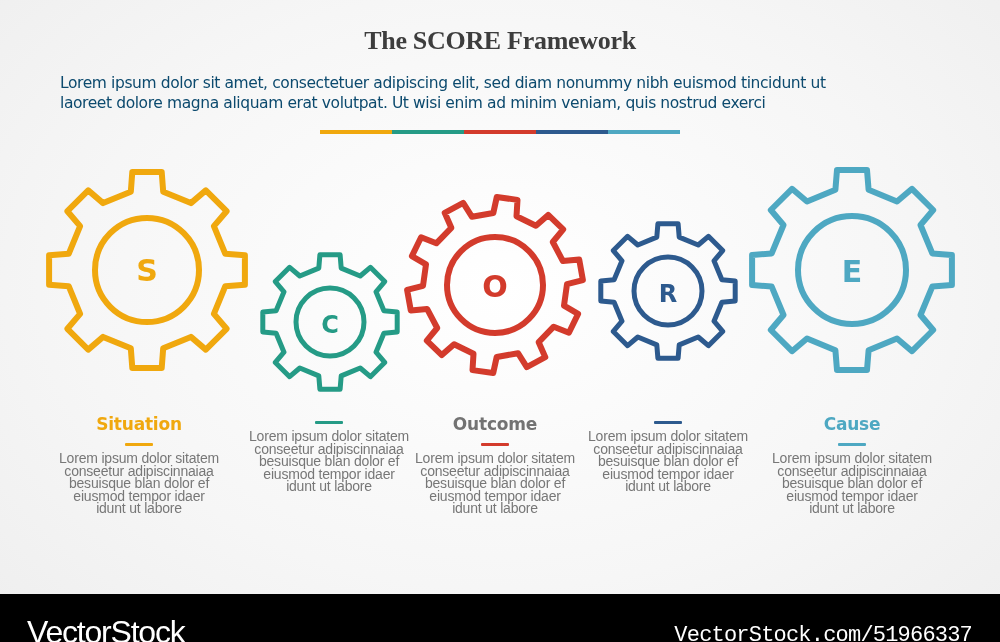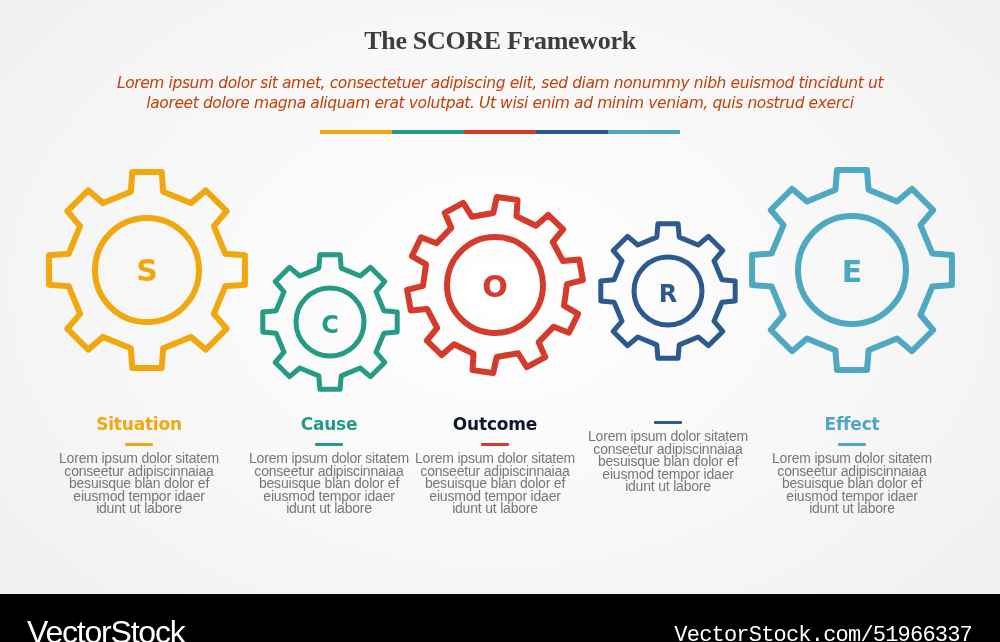--- a/index.html
+++ b/index.html
@@ -2,22 +2,22 @@
 <html><head>
 <meta charset="utf-8">
 <style>
   html, body { margin:0; padding:0; }
   body { width:1000px; height:642px; overflow:hidden; position:relative;
     background: radial-gradient(ellipse at 50% 45%, #ffffff 0%, #f6f6f6 60%, #eeeeee 100%);
     font-family: "DejaVu Sans", sans-serif; }
   .canvas { position:absolute; left:0; top:0; width:1000px; height:562px; }
   .title { position:absolute; top:26px; left:0; width:1000px; text-align:center;
     font-family:Liberation Serif, serif; font-weight:bold; font-size:26px; color:#3d3d3d; letter-spacing:-0.3px; }
-  .subtitle { position:absolute; top:73px; left:60px; width:880px; text-align:center;
-    font-family:"DejaVu Sans", sans-serif; font-size:15.5px; line-height:20px; color:#c2410c; letter-spacing:-0.4px;font-style:italic; }
+  .subtitle { position:absolute; top:73px; left:60px; width:880px; text-align:left;
+    font-family:"DejaVu Sans", sans-serif; font-size:15.5px; line-height:20px; color:#0c4a6e; letter-spacing:-0.4px; }
   .colorbar { position:absolute; top:130px; left:320px; width:360px; height:4px; display:flex; }
   .colorbar span { flex:1; height:4px; display:block; }
   svg.gears { position:absolute; left:0; top:0; }
   .gear-letter { font-family:"DejaVu Sans", sans-serif; font-weight:bold; }
   .col { position:absolute; top:413px; width:170px; text-align:center; }
   .col .label { font-family:"DejaVu Sans", sans-serif; font-weight:bold; font-size:17px; line-height:22px; letter-spacing:-0.2px; }
   .col .dash { width:28px; height:3px; margin:8px auto 6px auto; border-radius:1px; }
   .col .desc { font-family:Liberation Sans, sans-serif; font-size:14px; line-height:12.6px; color:#777; letter-spacing:-0.2px; }
   .footer { position:absolute; left:0; top:594px; width:1000px; height:80px; background:#000; }
   .footer .brand { position:absolute; left:27px; top:20px; color:#fff; font-family:"Liberation Sans", sans-serif; font-size:32px; letter-spacing:-1.2px; }
@@ -73,53 +73,52 @@
     <div class="dash" style="background:#f0a80e"></div>
     <div class="desc">
       <div>Lorem ipsum dolor sitatem</div>
       <div>conseetur adipiscinnaiaa</div>
       <div>besuisque blan dolor ef</div>
       <div>eiusmod tempor idaer</div>
       <div>idunt ut labore</div>
     </div>
   </div>
   <div class="col" style="left:244px">
-    <div class="label" style="color:#259b86">Cause</div>
     <div class="dash" style="background:#259b86"></div>
     <div class="desc">
       <div>Lorem ipsum dolor sitatem</div>
       <div>conseetur adipiscinnaiaa</div>
       <div>besuisque blan dolor ef</div>
       <div>eiusmod tempor idaer</div>
       <div>idunt ut labore</div>
     </div>
   </div>
   <div class="col" style="left:410px">
-    <div class="label" style="color:#0f172a">Outcome</div>
+    <div class="label" style="color:#737373">Outcome</div>
     <div class="dash" style="background:#d33b2c"></div>
     <div class="desc">
       <div>Lorem ipsum dolor sitatem</div>
       <div>conseetur adipiscinnaiaa</div>
       <div>besuisque blan dolor ef</div>
       <div>eiusmod tempor idaer</div>
       <div>idunt ut labore</div>
     </div>
   </div>
   <div class="col" style="left:583px">
     <div class="dash" style="background:#2d5a8e"></div>
     <div class="desc">
       <div>Lorem ipsum dolor sitatem</div>
       <div>conseetur adipiscinnaiaa</div>
       <div>besuisque blan dolor ef</div>
       <div>eiusmod tempor idaer</div>
       <div>idunt ut labore</div>
     </div>
   </div>
   <div class="col" style="left:767px">
-    <div class="label" style="color:#4ea8c2">Effect</div>
+    <div class="label" style="color:#4ea8c2">Cause</div>
     <div class="dash" style="background:#4ea8c2"></div>
     <div class="desc">
       <div>Lorem ipsum dolor sitatem</div>
       <div>conseetur adipiscinnaiaa</div>
       <div>besuisque blan dolor ef</div>
       <div>eiusmod tempor idaer</div>
       <div>idunt ut labore</div>
     </div>
   </div>
 </div>

